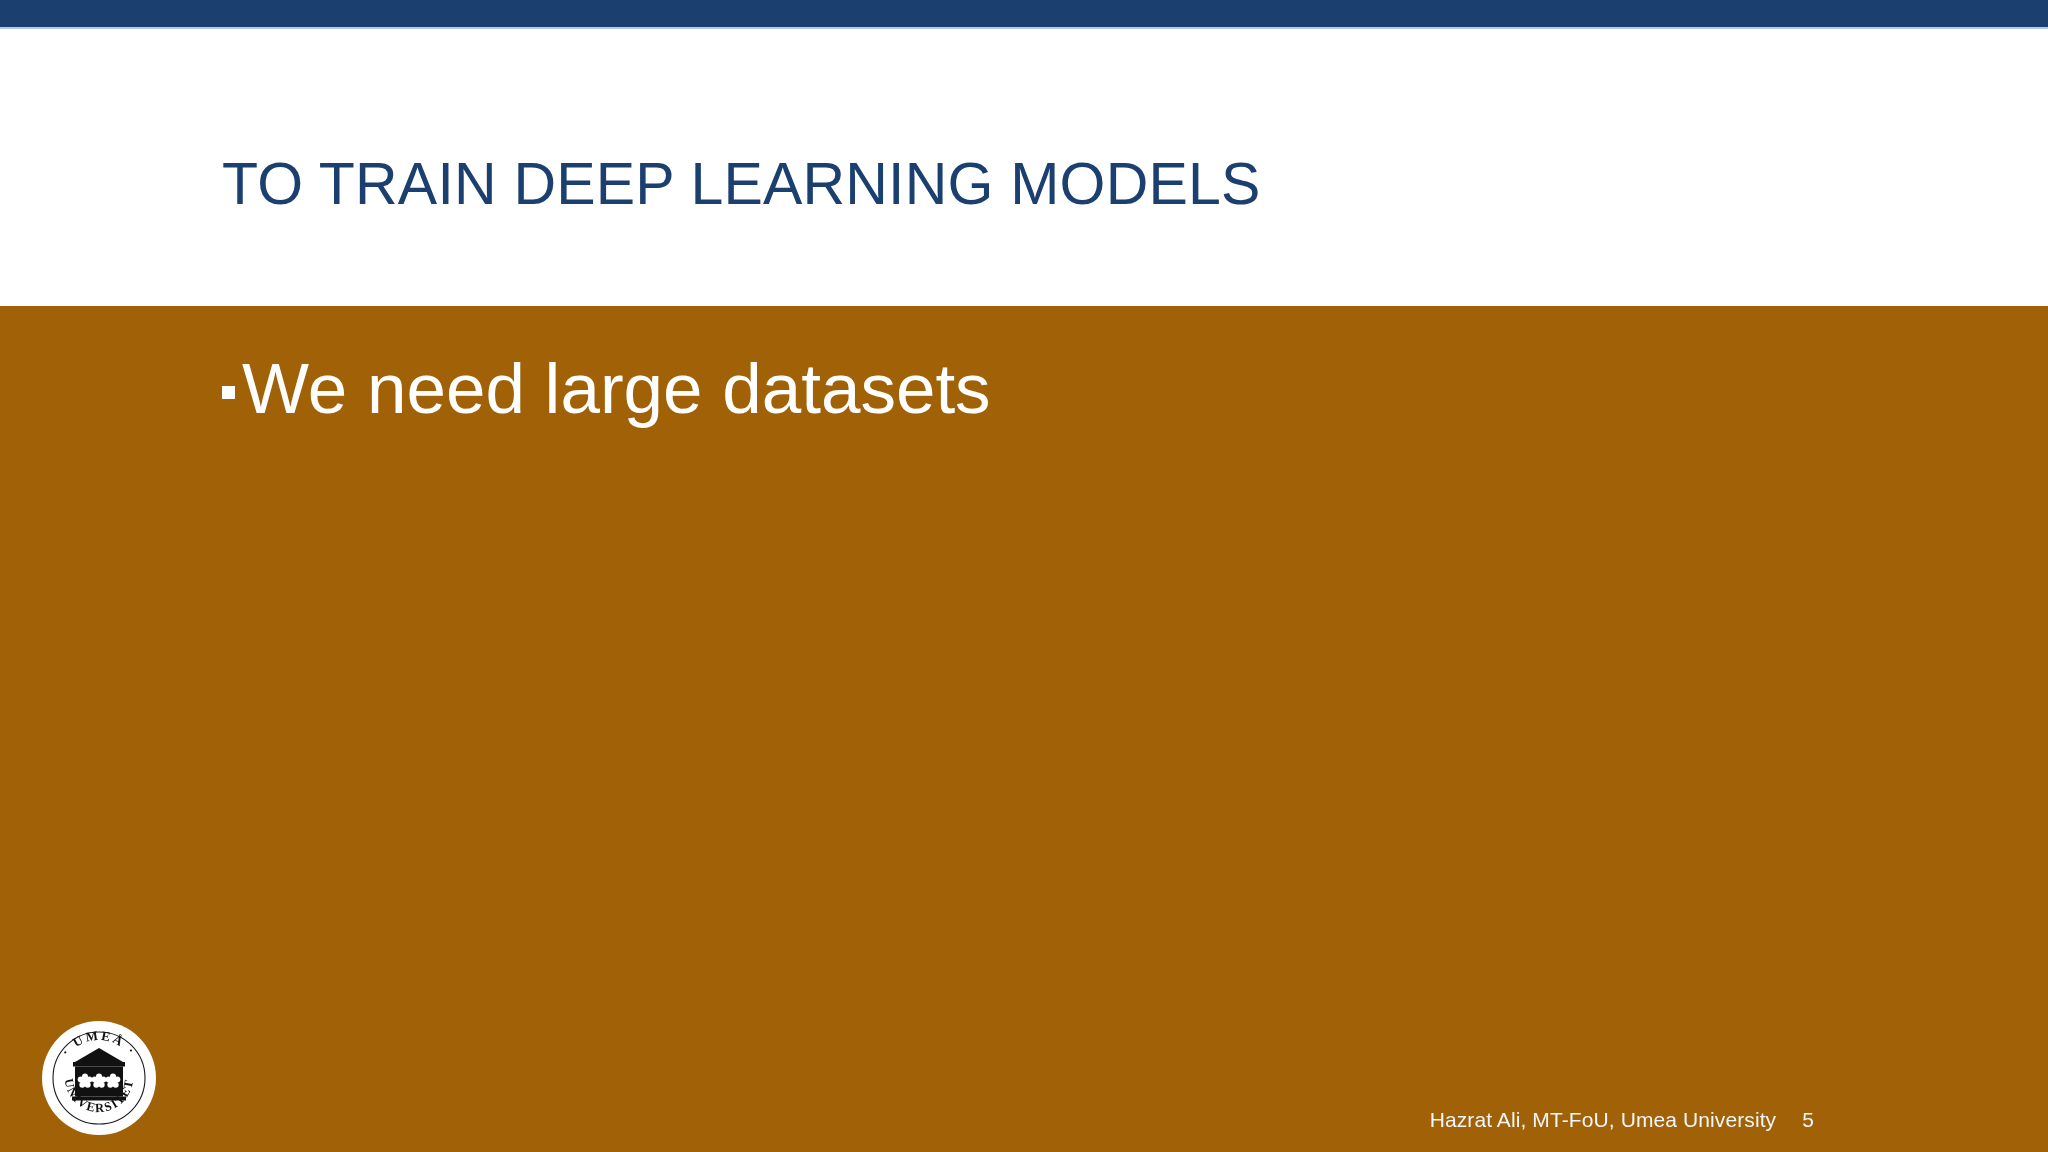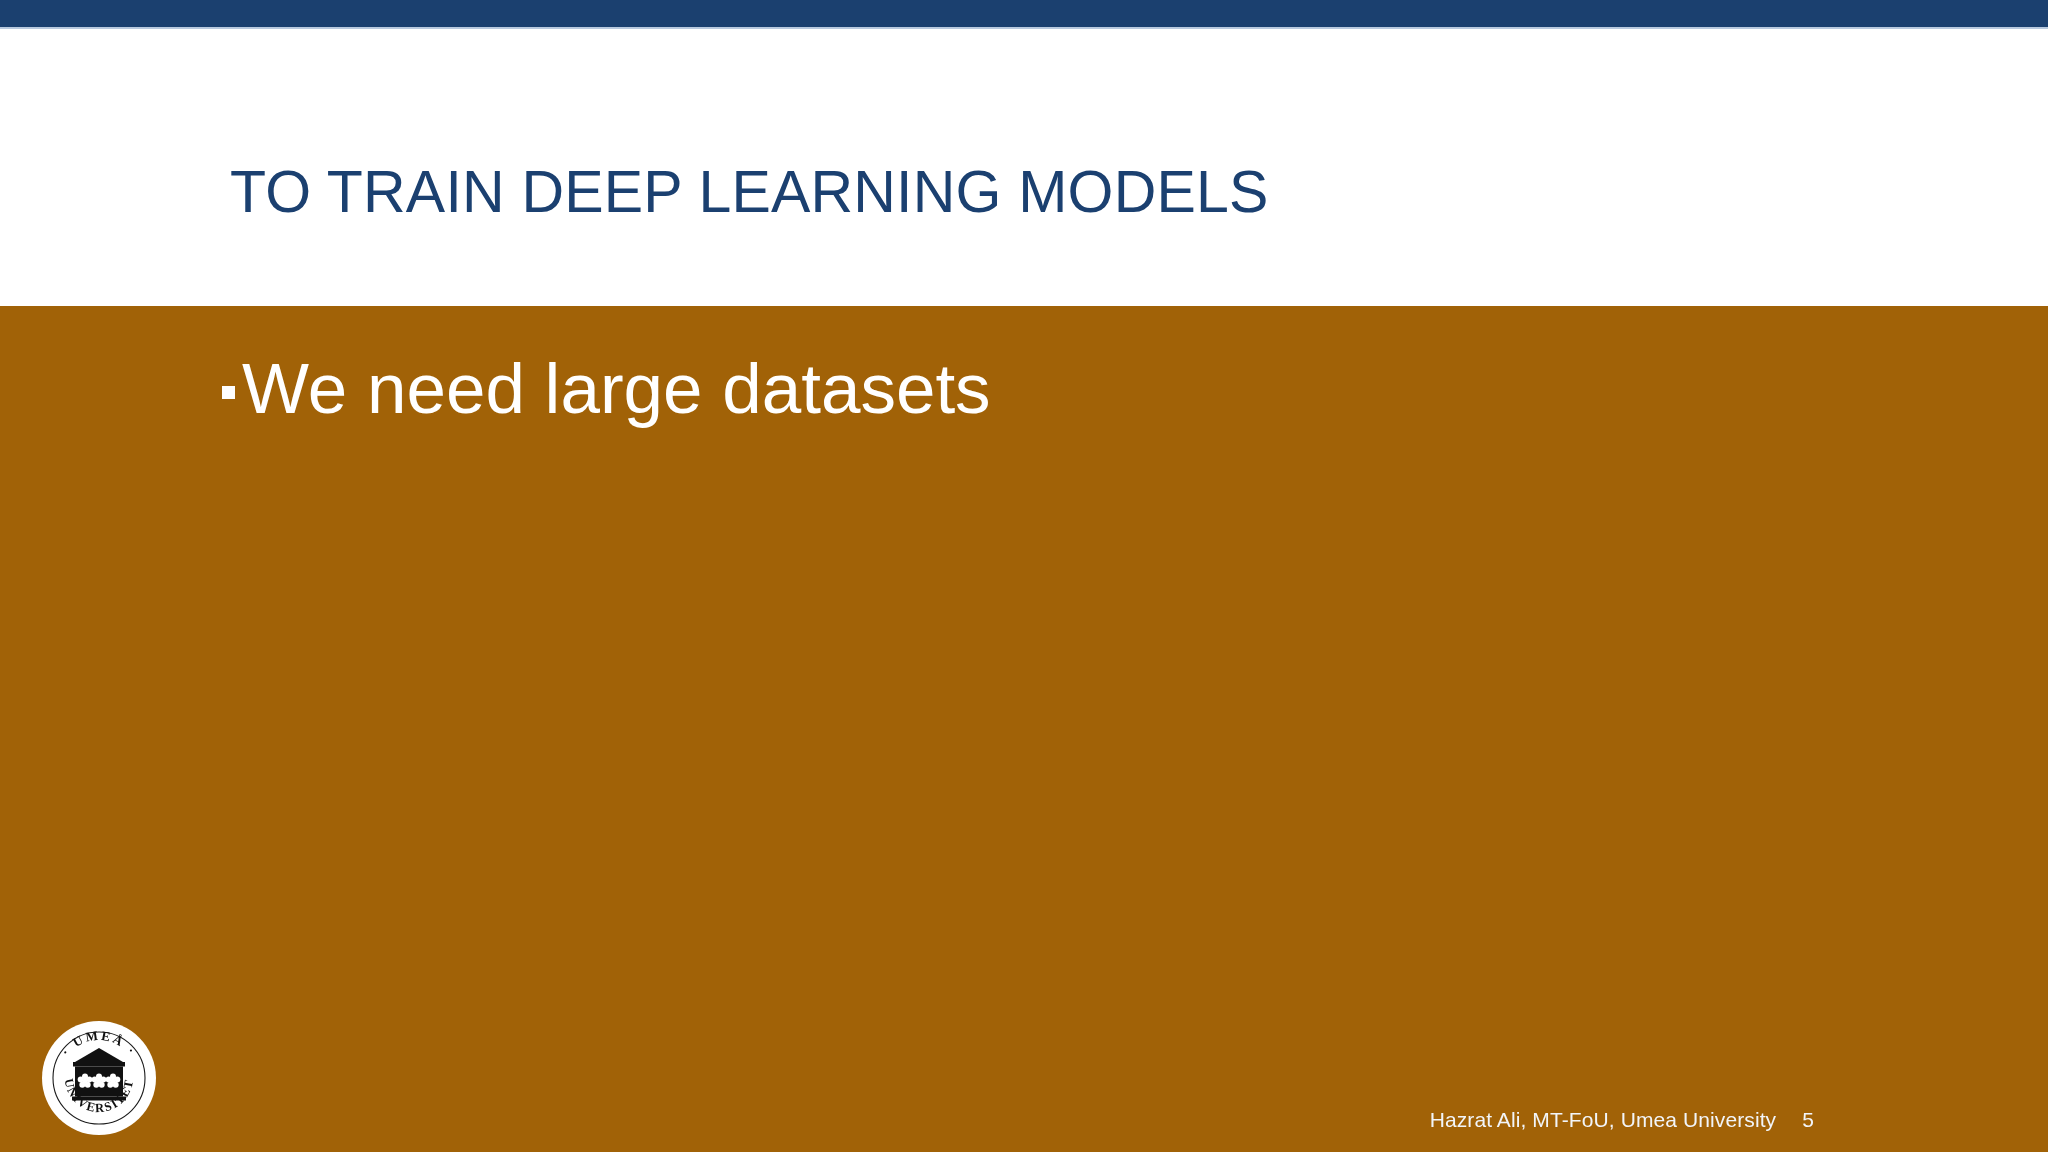--- a/index.html
+++ b/index.html
@@ -46,21 +46,21 @@
     top: 29px;
     width: 2048px;
     height: 277px;
     background: #ffffff;
   }
   .slide-title {
     position: absolute;
     left: 222px;
     top: 122px;
     width: 1640px;
-    margin: 8px;
+    margin: 0;
     font-family: "Liberation Sans", "DejaVu Sans", sans-serif;
     font-size: 59px;
     font-weight: 400;
     letter-spacing: .2px;
     line-height: 1.12;
     color: #1b4070;
     text-transform: uppercase;
     white-space: nowrap;
   }
 

